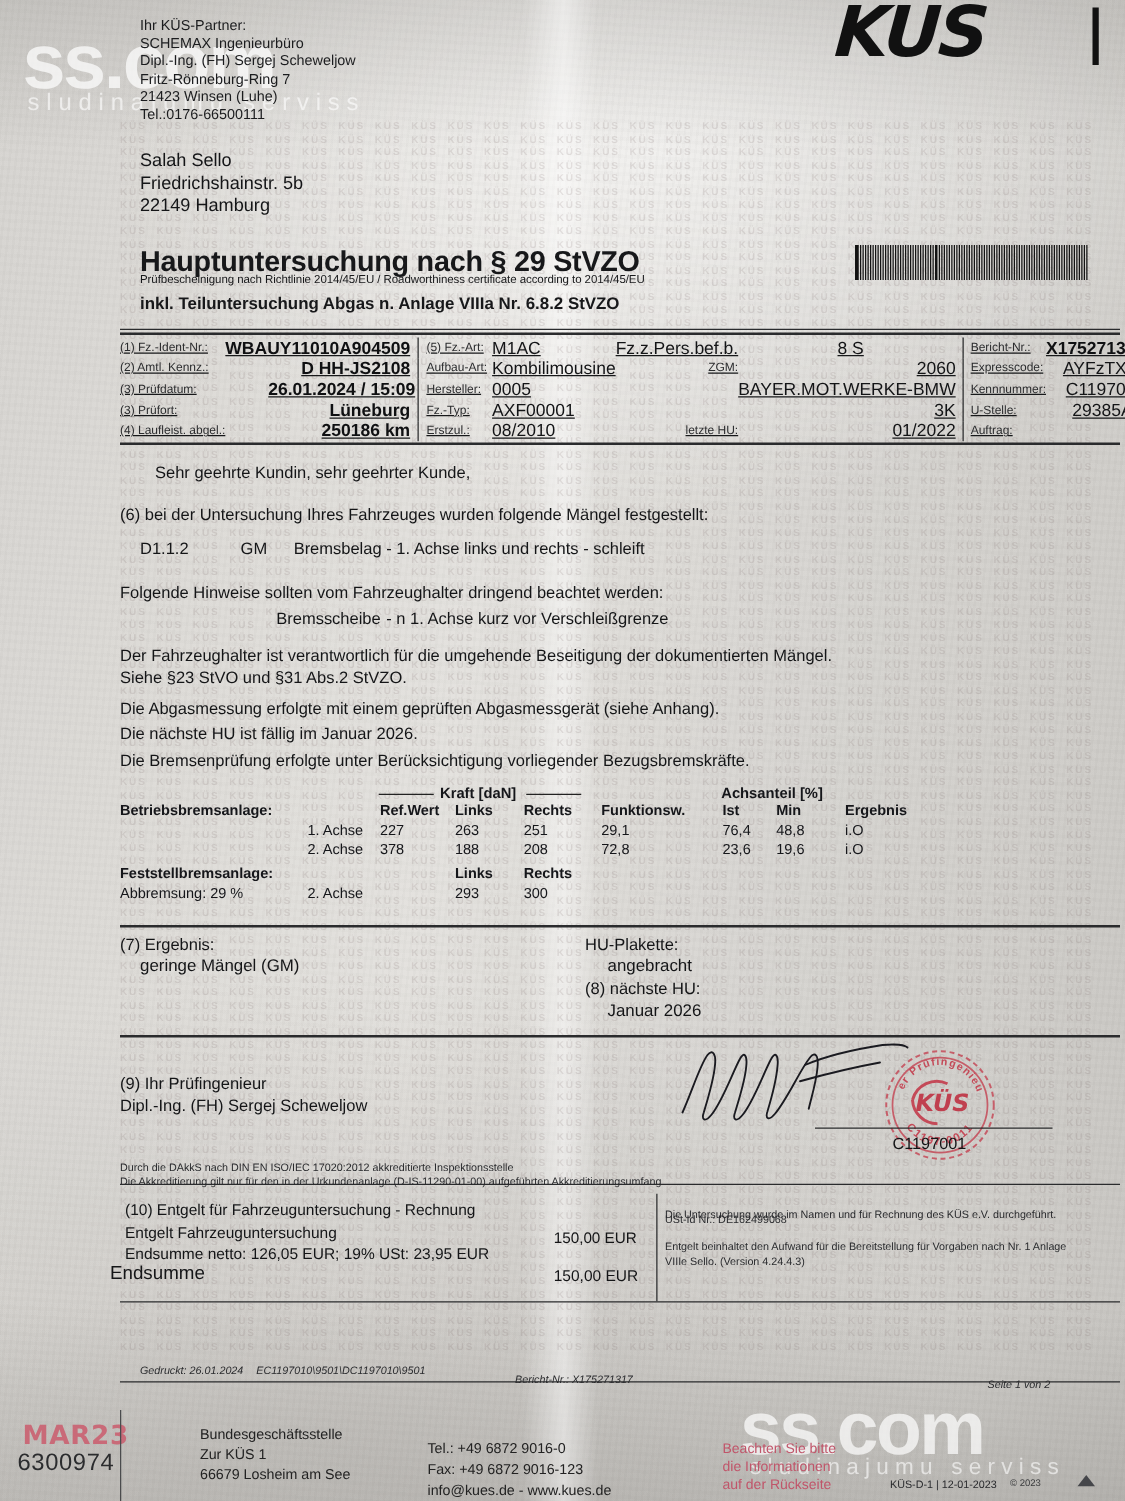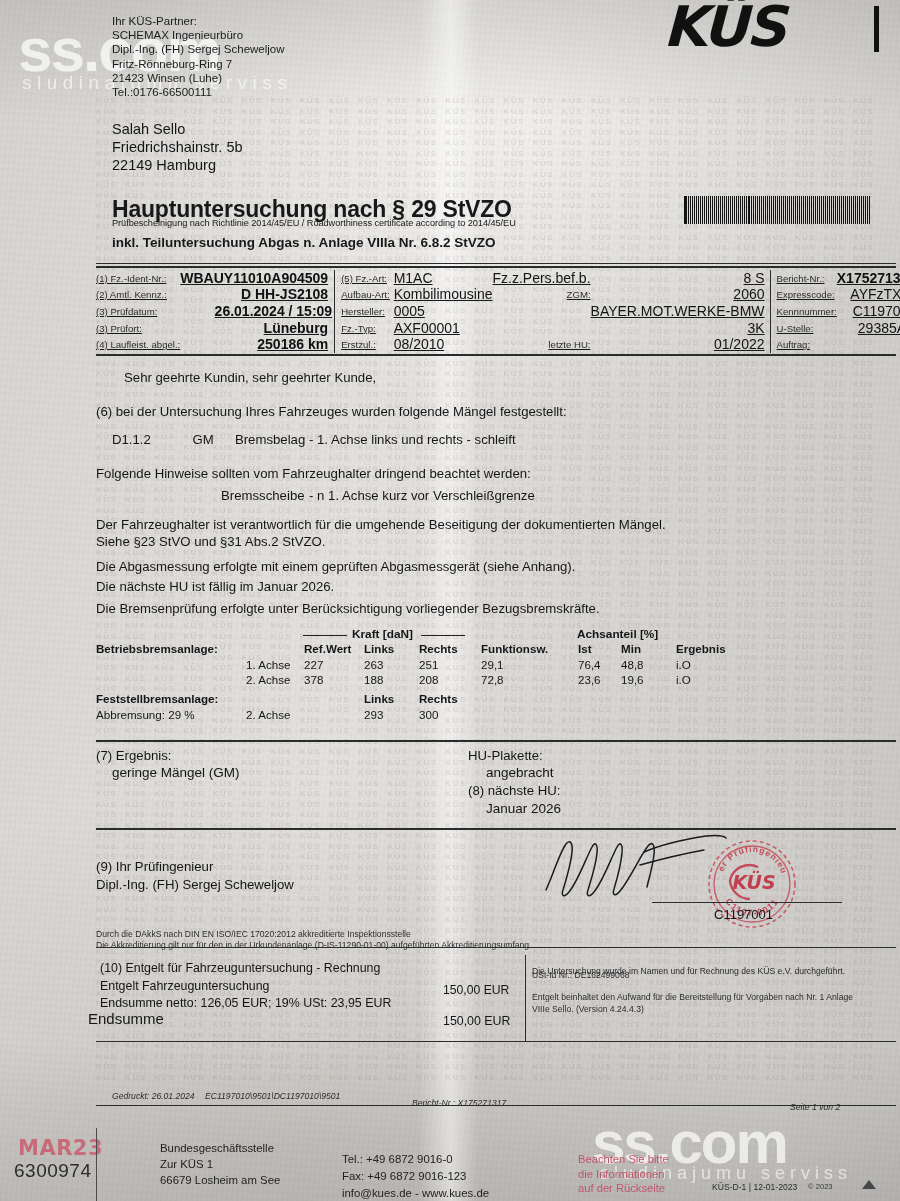--- a/index.html
+++ b/index.html
@@ -361,21 +361,21 @@
   <div class="blk" id="dtable">
     <div class="outer">
       <table>
         <tbody>
             <tr>
           <td class="lbl">(1) Fz.-Ident-Nr.:</td>
           <td class="val" style="text-align:right;padding-right:6px">WBAUY11010A904509</td>
           <td class="lbl colsep cellpadL">(5) Fz.-Art:</td>
           <td class="valn" style="padding-left:4px">M1AC</td>
           <td class="valn" style="text-align:right">Fz.z.Pers.bef.b.</td>
-          <td class="valn" style="text-align:right;padding-right:5px;padding-left:6px">8 S</td>
+          <td class="valn" style="text-align:center;padding-right:5px;padding-left:6px">8 S</td>
           <td class="lbl colsep cellpadL">Bericht-Nr.:</td>
           <td class="val" style="text-align:right">X175271317</td>
         </tr>
         <tr>
           <td class="lbl">(2) Amtl. Kennz.:</td>
           <td class="val" style="text-align:right;padding-right:6px">D  HH-JS2108</td>
           <td class="lbl colsep cellpadL">Aufbau-Art:</td>
           <td class="valn" style="padding-left:4px">Kombilimousine</td>
           <td class="lbl" style="text-align:right">ZGM:</td>
           <td class="valn" style="text-align:right;padding-right:5px;padding-left:6px">2060</td>

